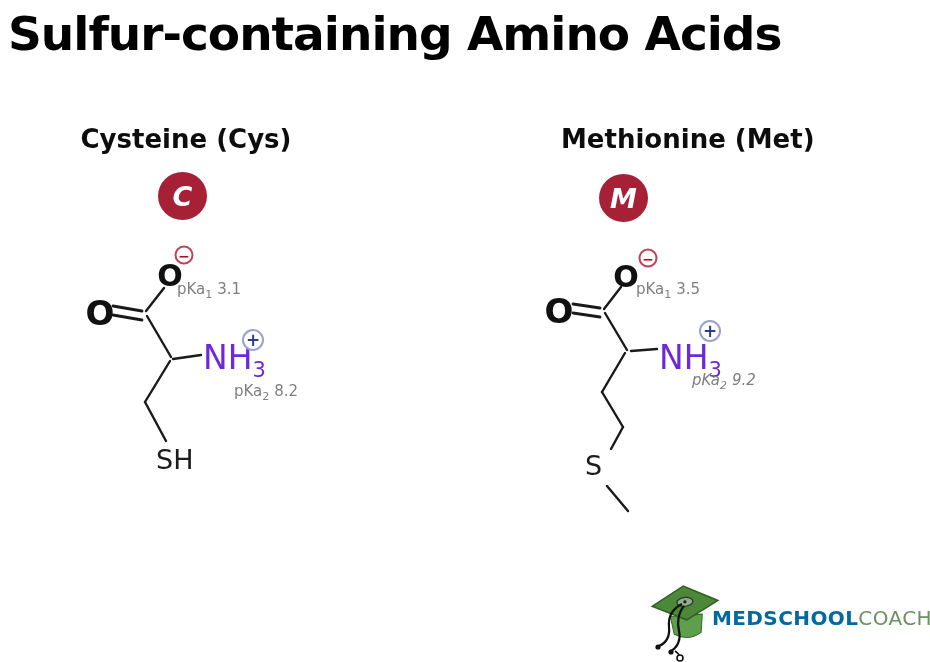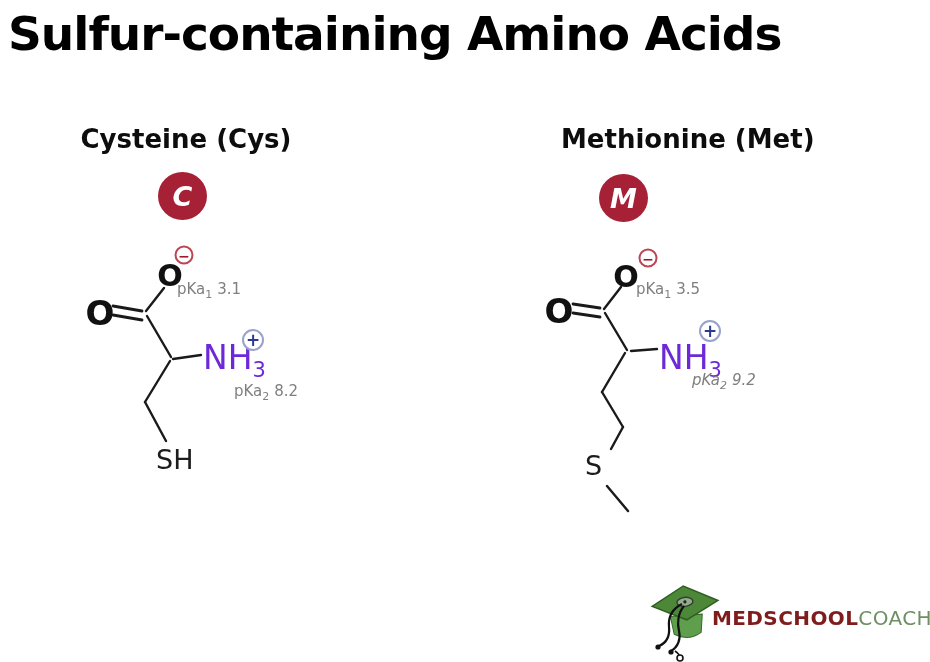--- a/index.html
+++ b/index.html
@@ -54,21 +54,21 @@
   .pka{position:absolute;font-size:15px;color:#7f7f7f;z-index:2;white-space:nowrap;}
   .pka sub{font-size:11px;}
   .pka .val{margin-left:5px;}
   .cys-pka1{left:177px;top:280px;}
   .cys-pka2{left:234px;top:382px;}
   .met-pka1{left:636px;top:280px;}
   .met-pka2{left:692px;top:371px;font-style:italic;}
   .logo{position:absolute;left:644px;top:577px;width:286px;height:85px;}
   .logo-cap{position:absolute;left:0;top:0;}
   .logo-text{position:absolute;left:68px;top:29px;font-size:20px;letter-spacing:0.4px;white-space:nowrap;}
-  .brand-bold{font-weight:bold;color:#7f1d1d;}
+  .brand-bold{font-weight:bold;color:#0369a1;}
   .brand-light{font-weight:normal;color:#6E8F63;}
 </style>
 </head>
 <body>
 
 <svg class="bonds" width="930" height="662" viewBox="0 0 930 662">
   <g>
     <line class="dbl" x1="113" y1="306" x2="142" y2="311"></line>
     <line class="dbl" x1="113" y1="315" x2="142" y2="320"></line>
     <line x1="146" y1="311" x2="164" y2="288"></line>

